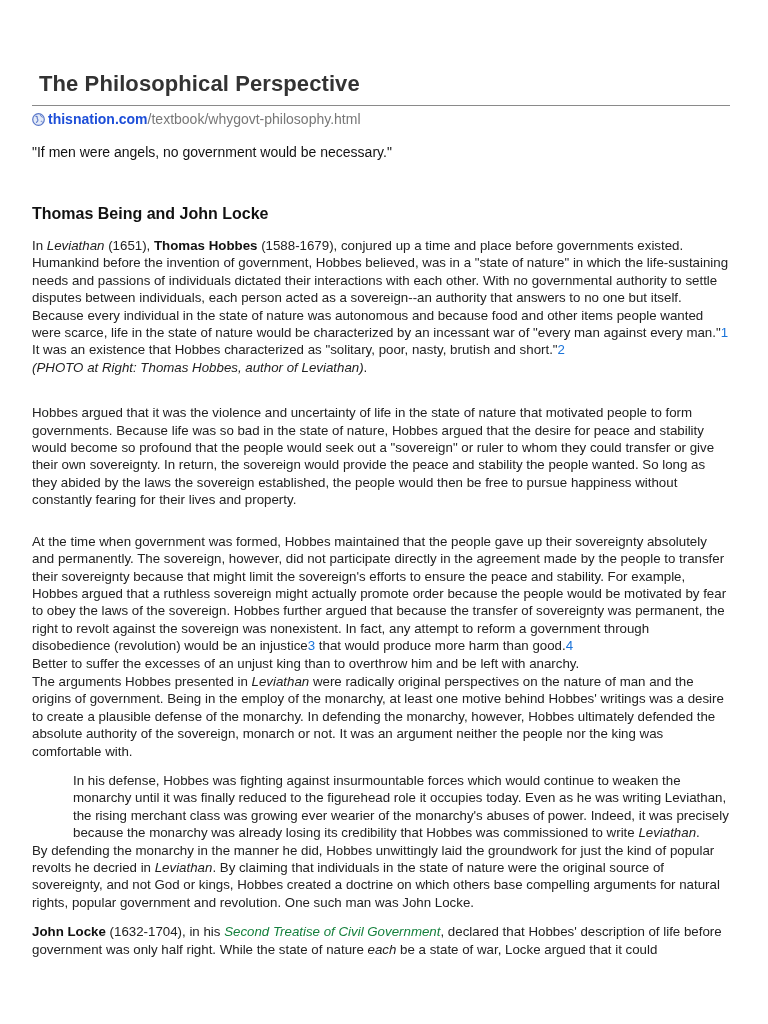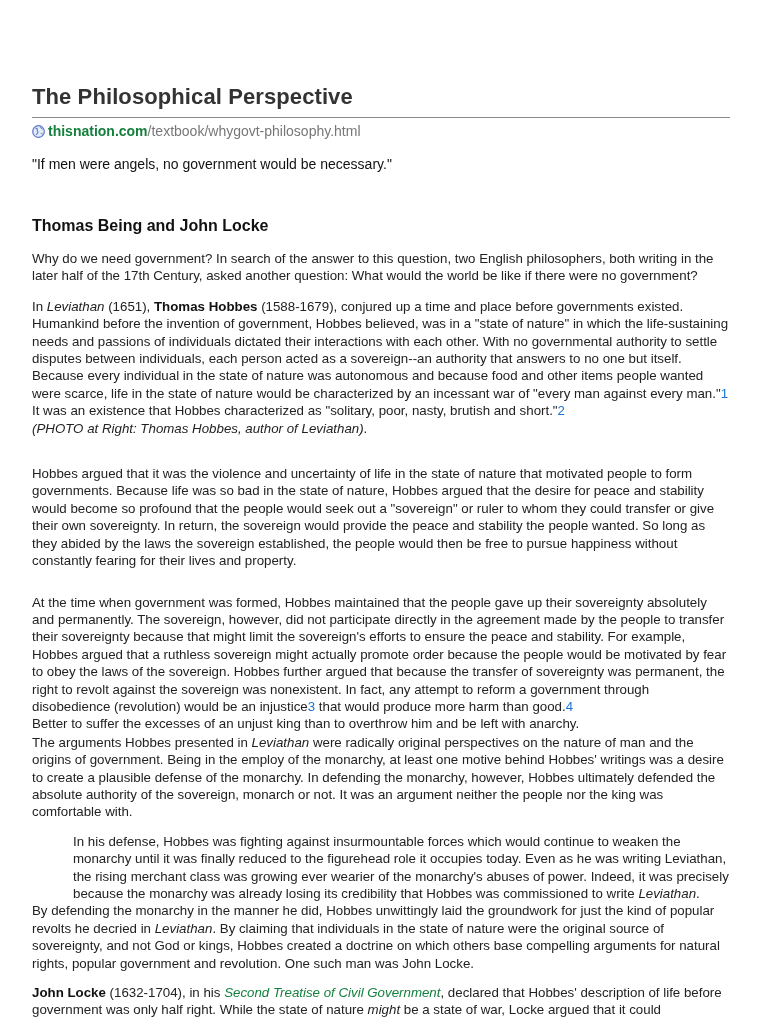--- a/index.html
+++ b/index.html
@@ -3,31 +3,31 @@
 <meta charset="utf-8">
 <style>
   html, body { margin: 0; padding: 0; background: #ffffff; }
   body {
     width: 768px; height: 1024px; overflow: hidden;
     font-family: "Liberation Sans", sans-serif;
     color: #222222;
   }
   .page { position: relative; padding: 0 38px 0 32px; }
   .title {
-    margin: 0; padding-top: 83px;
+    margin: 7px; padding-top: 63px;
     font-size: 22px; font-weight: bold; color: #333333;
     line-height: 28px; letter-spacing: 0.1px;
   }
   .divider { height: 1px; background: #8a8a8a; margin-top: 6px; width: 698px; }
   .source {
     margin-top: 5px; height: 16px; display: flex; align-items: center;
     font-size: 14px; color: #777777;
   }
   .globe { width: 13px; height: 13px; margin-right: 3px; display: inline-block; }
-  .source .domain { font-weight: bold; color: #15803d; }
+  .source .domain { font-weight: bold; color: #1d4ed8; }
   .source .path { color: #777777; }
   .quote { margin-top: 17px; font-size: 14px; line-height: 17px; color: #111111; }
   .section-heading {
     margin: 43px 0 0 0; font-size: 16px; font-weight: bold; color: #111111; line-height: 20px;
   }
   p {
     margin: 0; font-size: 13.3px; line-height: 17.4px; color: #222222;
   }
   .p1 { margin-top: 14px; }
   .p2 { margin-top: 13px; }
@@ -62,29 +62,28 @@
     <span class="domain">thisnation.com</span>
     <span class="path">/textbook/whygovt-philosophy.html</span>
   </div>
 
   <div class="quote">
     <div>"If men were angels, no government would be necessary."</div>
   </div>
 
   <h2 class="section-heading">Thomas Being and John Locke</h2>
 
-  <p class="p1">Why do we need government? In search of the answer to this question, two English philosophers, both writing in the later half of the 17th Century, asked another question: What would the world be like if there were no government?</p>
 
   <p class="p2"><span>In </span><em>Leviathan</em><span> (1651), </span><b>Thomas Hobbes</b><span> (1588-1679), conjured up a time and place before governments existed. Humankind before the invention of government, Hobbes believed, was in a "state of nature" in which the life-sustaining needs and passions of individuals dictated their interactions with each other. With no governmental authority to settle disputes between individuals, each person acted as a sovereign--an authority that answers to no one but itself. Because every individual in the state of nature was autonomous and because food and other items people wanted were scarce, life in the state of nature would be characterized by an incessant war of "every man against every man."</span><a class="fn">1</a><span> It was an existence that Hobbes characterized as "solitary, poor, nasty, brutish and short."</span><a class="fn">2</a><br><em>(PHOTO at Right: Thomas Hobbes, author of Leviathan)</em><span>.</span></p>
 
   <p class="p3">Hobbes argued that it was the violence and uncertainty of life in the state of nature that motivated people to form governments. Because life was so bad in the state of nature, Hobbes argued that the desire for peace and stability would become so profound that the people would seek out a "sovereign" or ruler to whom they could transfer or give their own sovereignty. In return, the sovereign would provide the peace and stability the people wanted. So long as they abided by the laws the sovereign established, the people would then be free to pursue happiness without constantly fearing for their lives and property.</p>
 
   <p class="p4"><span>At the time when government was formed, Hobbes maintained that the people gave up their sovereignty absolutely and permanently. The sovereign, however, did not participate directly in the agreement made by the people to transfer their sovereignty because that might limit the sovereign's efforts to ensure the peace and stability. For example, Hobbes argued that a ruthless sovereign might actually promote order because the people would be motivated by fear to obey the laws of the sovereign. Hobbes further argued that because the transfer of sovereignty was permanent, the right to revolt against the sovereign was nonexistent. In fact, any attempt to reform a government through disobedience (revolution) would be an injustice</span><a class="fn">3</a><span> that would produce more harm than good.</span><a class="fn">4</a><br><span> Better to suffer the excesses of an unjust king than to overthrow him and be left with anarchy.</span></p>
 
   <p class="p5"><span>The arguments Hobbes presented in </span><em>Leviathan</em><span> were radically original perspectives on the nature of man and the origins of government. Being in the employ of the monarchy, at least one motive behind Hobbes' writings was a desire to create a plausible defense of the monarchy. In defending the monarchy, however, Hobbes ultimately defended the absolute authority of the sovereign, monarch or not. It was an argument neither the people nor the king was comfortable with.</span></p>
 
   <p class="p6"><span>In his defense, Hobbes was fighting against insurmountable forces which would continue to weaken the monarchy until it was finally reduced to the figurehead role it occupies today. Even as he was writing Leviathan, the rising merchant class was growing ever wearier of the monarchy's abuses of power. Indeed, it was precisely because the monarchy was already losing its credibility that Hobbes was commissioned to write </span><em>Leviathan</em><span>.</span></p>
 
   <p class="p7"><span>By defending the monarchy in the manner he did, Hobbes unwittingly laid the groundwork for just the kind of popular revolts he decried in </span><em>Leviathan</em><span>. By claiming that individuals in the state of nature were the original source of sovereignty, and not God or kings, Hobbes created a doctrine on which others base compelling arguments for natural rights, popular government and revolution. One such man was John Locke.</span></p>
 
-  <p class="p8"><b>John Locke</b><span> (1632-1704), in his </span><a class="ital-link">Second Treatise of Civil Government</a><span>, declared that Hobbes' description of life before government was only half right. While the state of nature </span><em>might</em><span> be a state of war, Locke argued that it could</span></p>
+  <p class="p8"><b>John Locke</b><span> (1632-1704), in his </span><a class="ital-link">Second Treatise of Civil Government</a><span>, declared that Hobbes' description of life before government was only half right. While the state of nature </span><em>each</em><span> be a state of war, Locke argued that it could</span></p>
 
 </div>
 
 </body></html>

